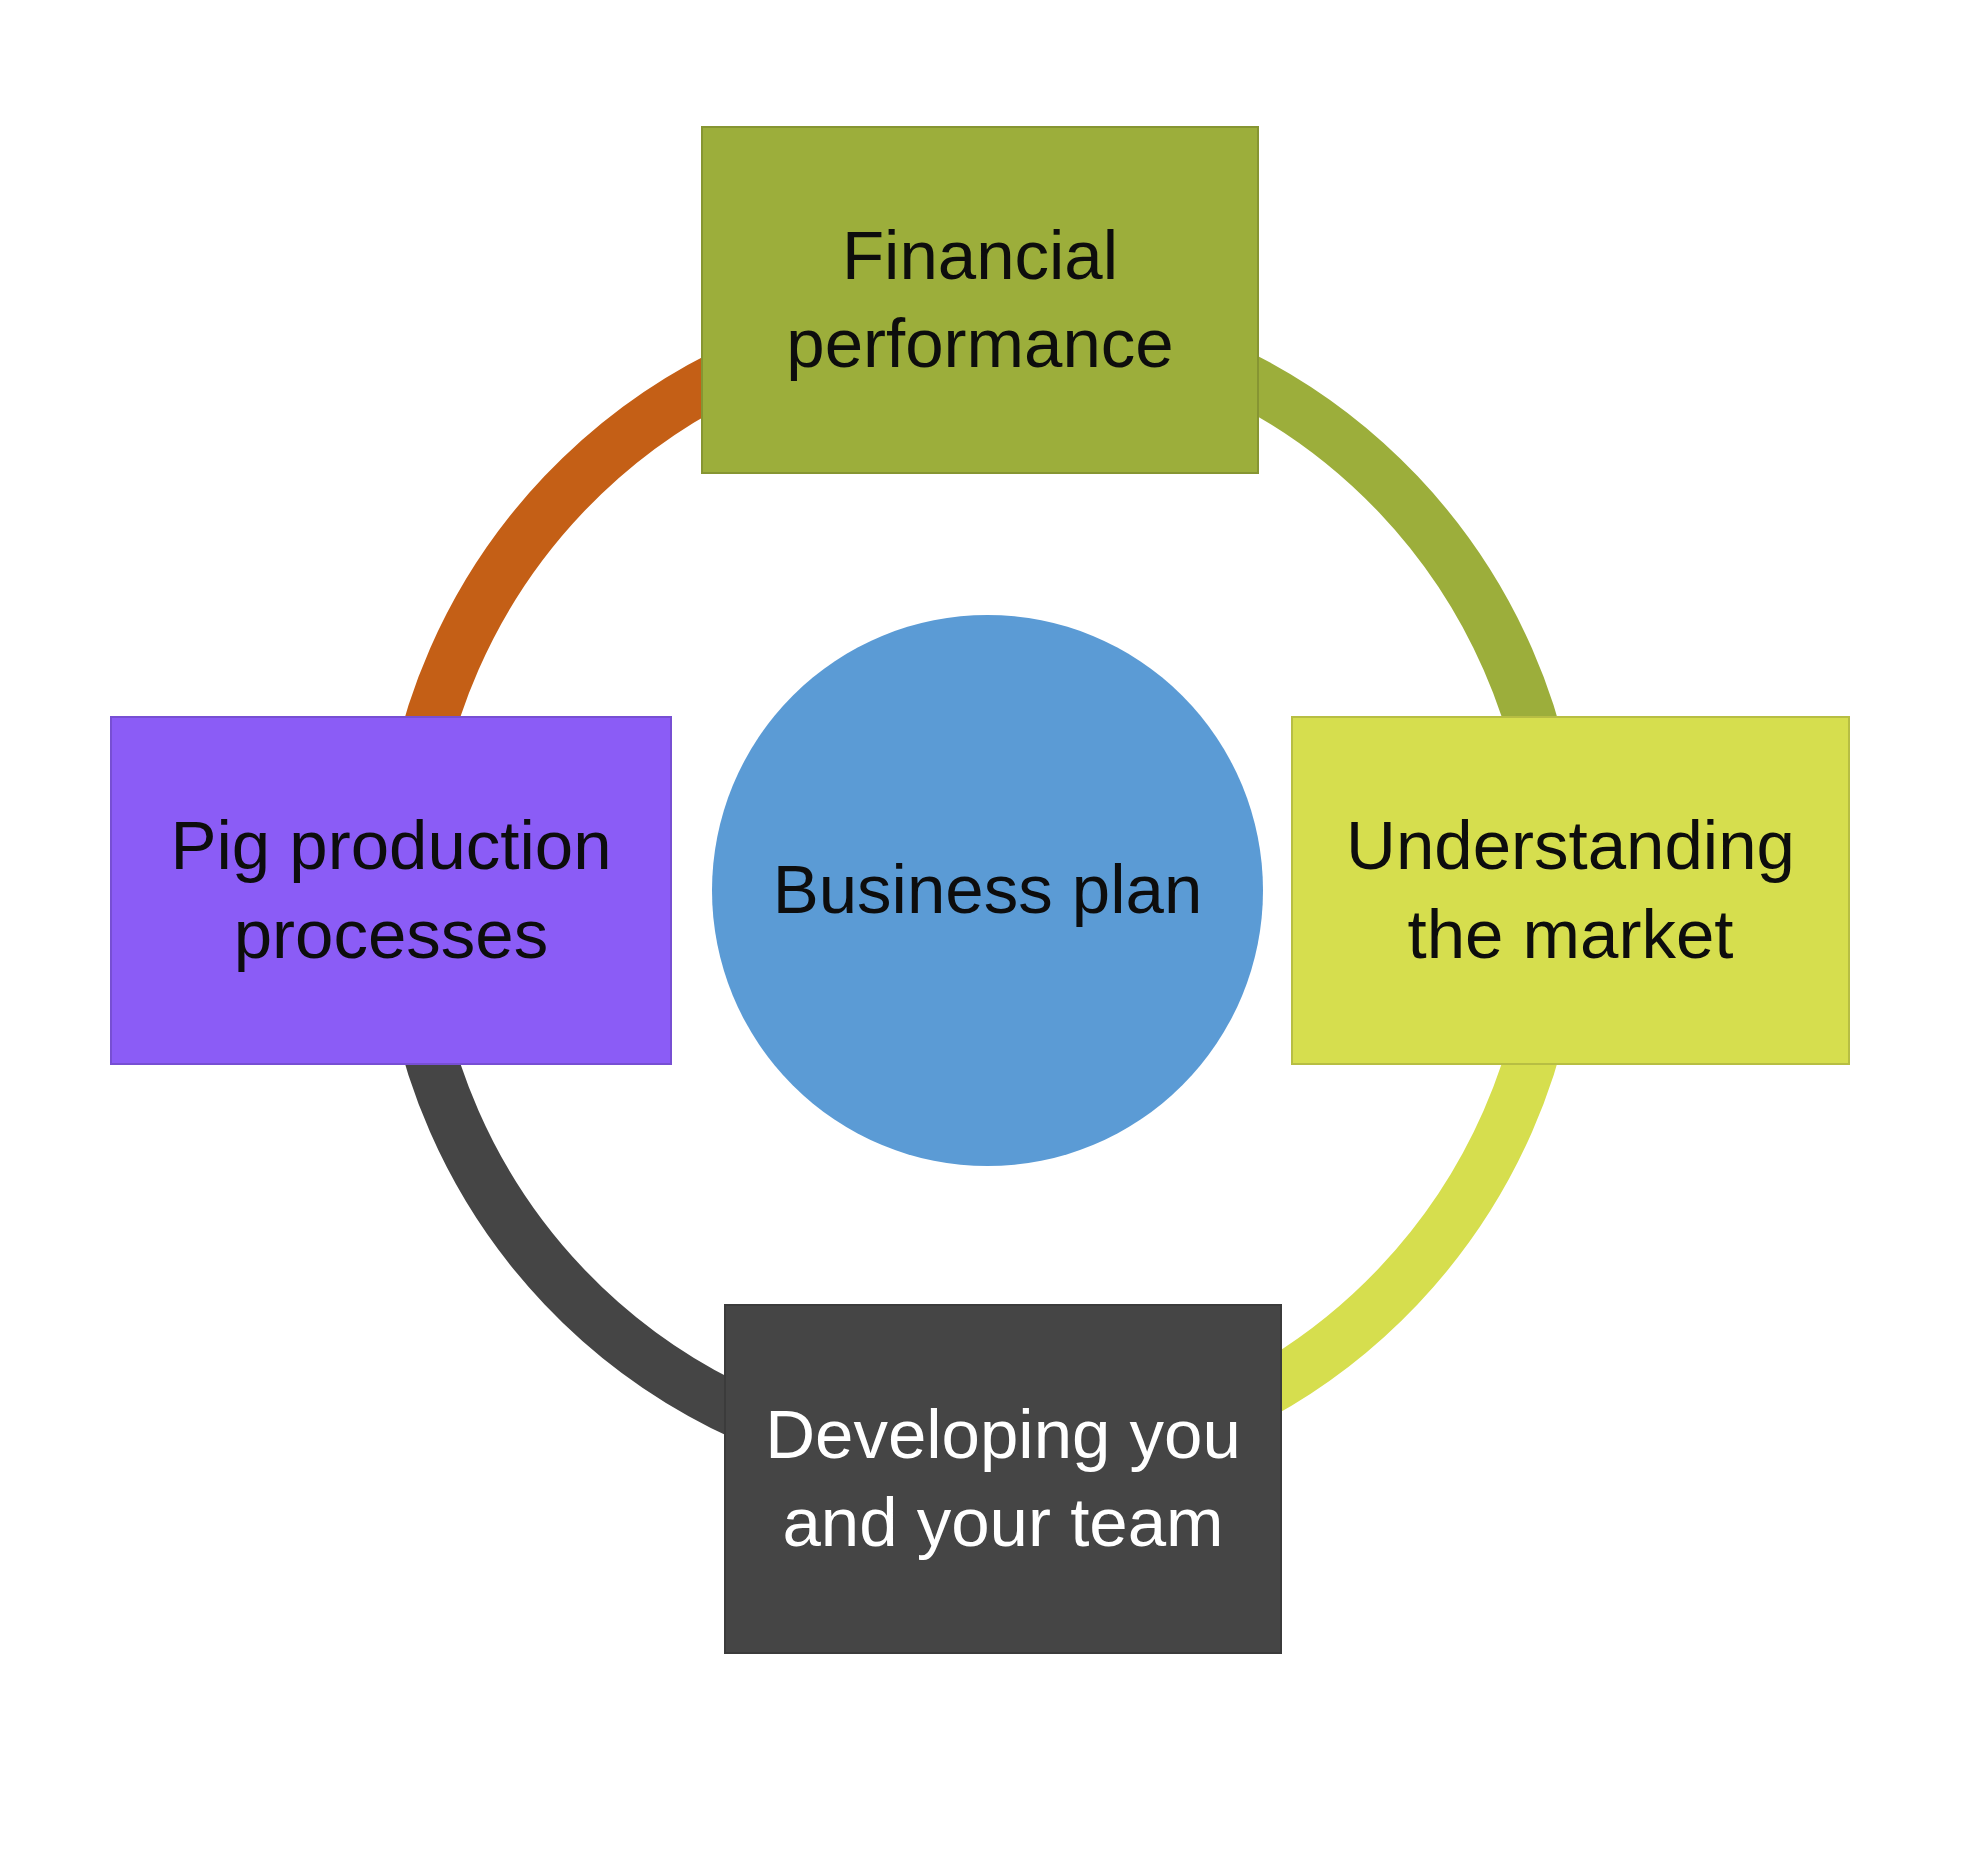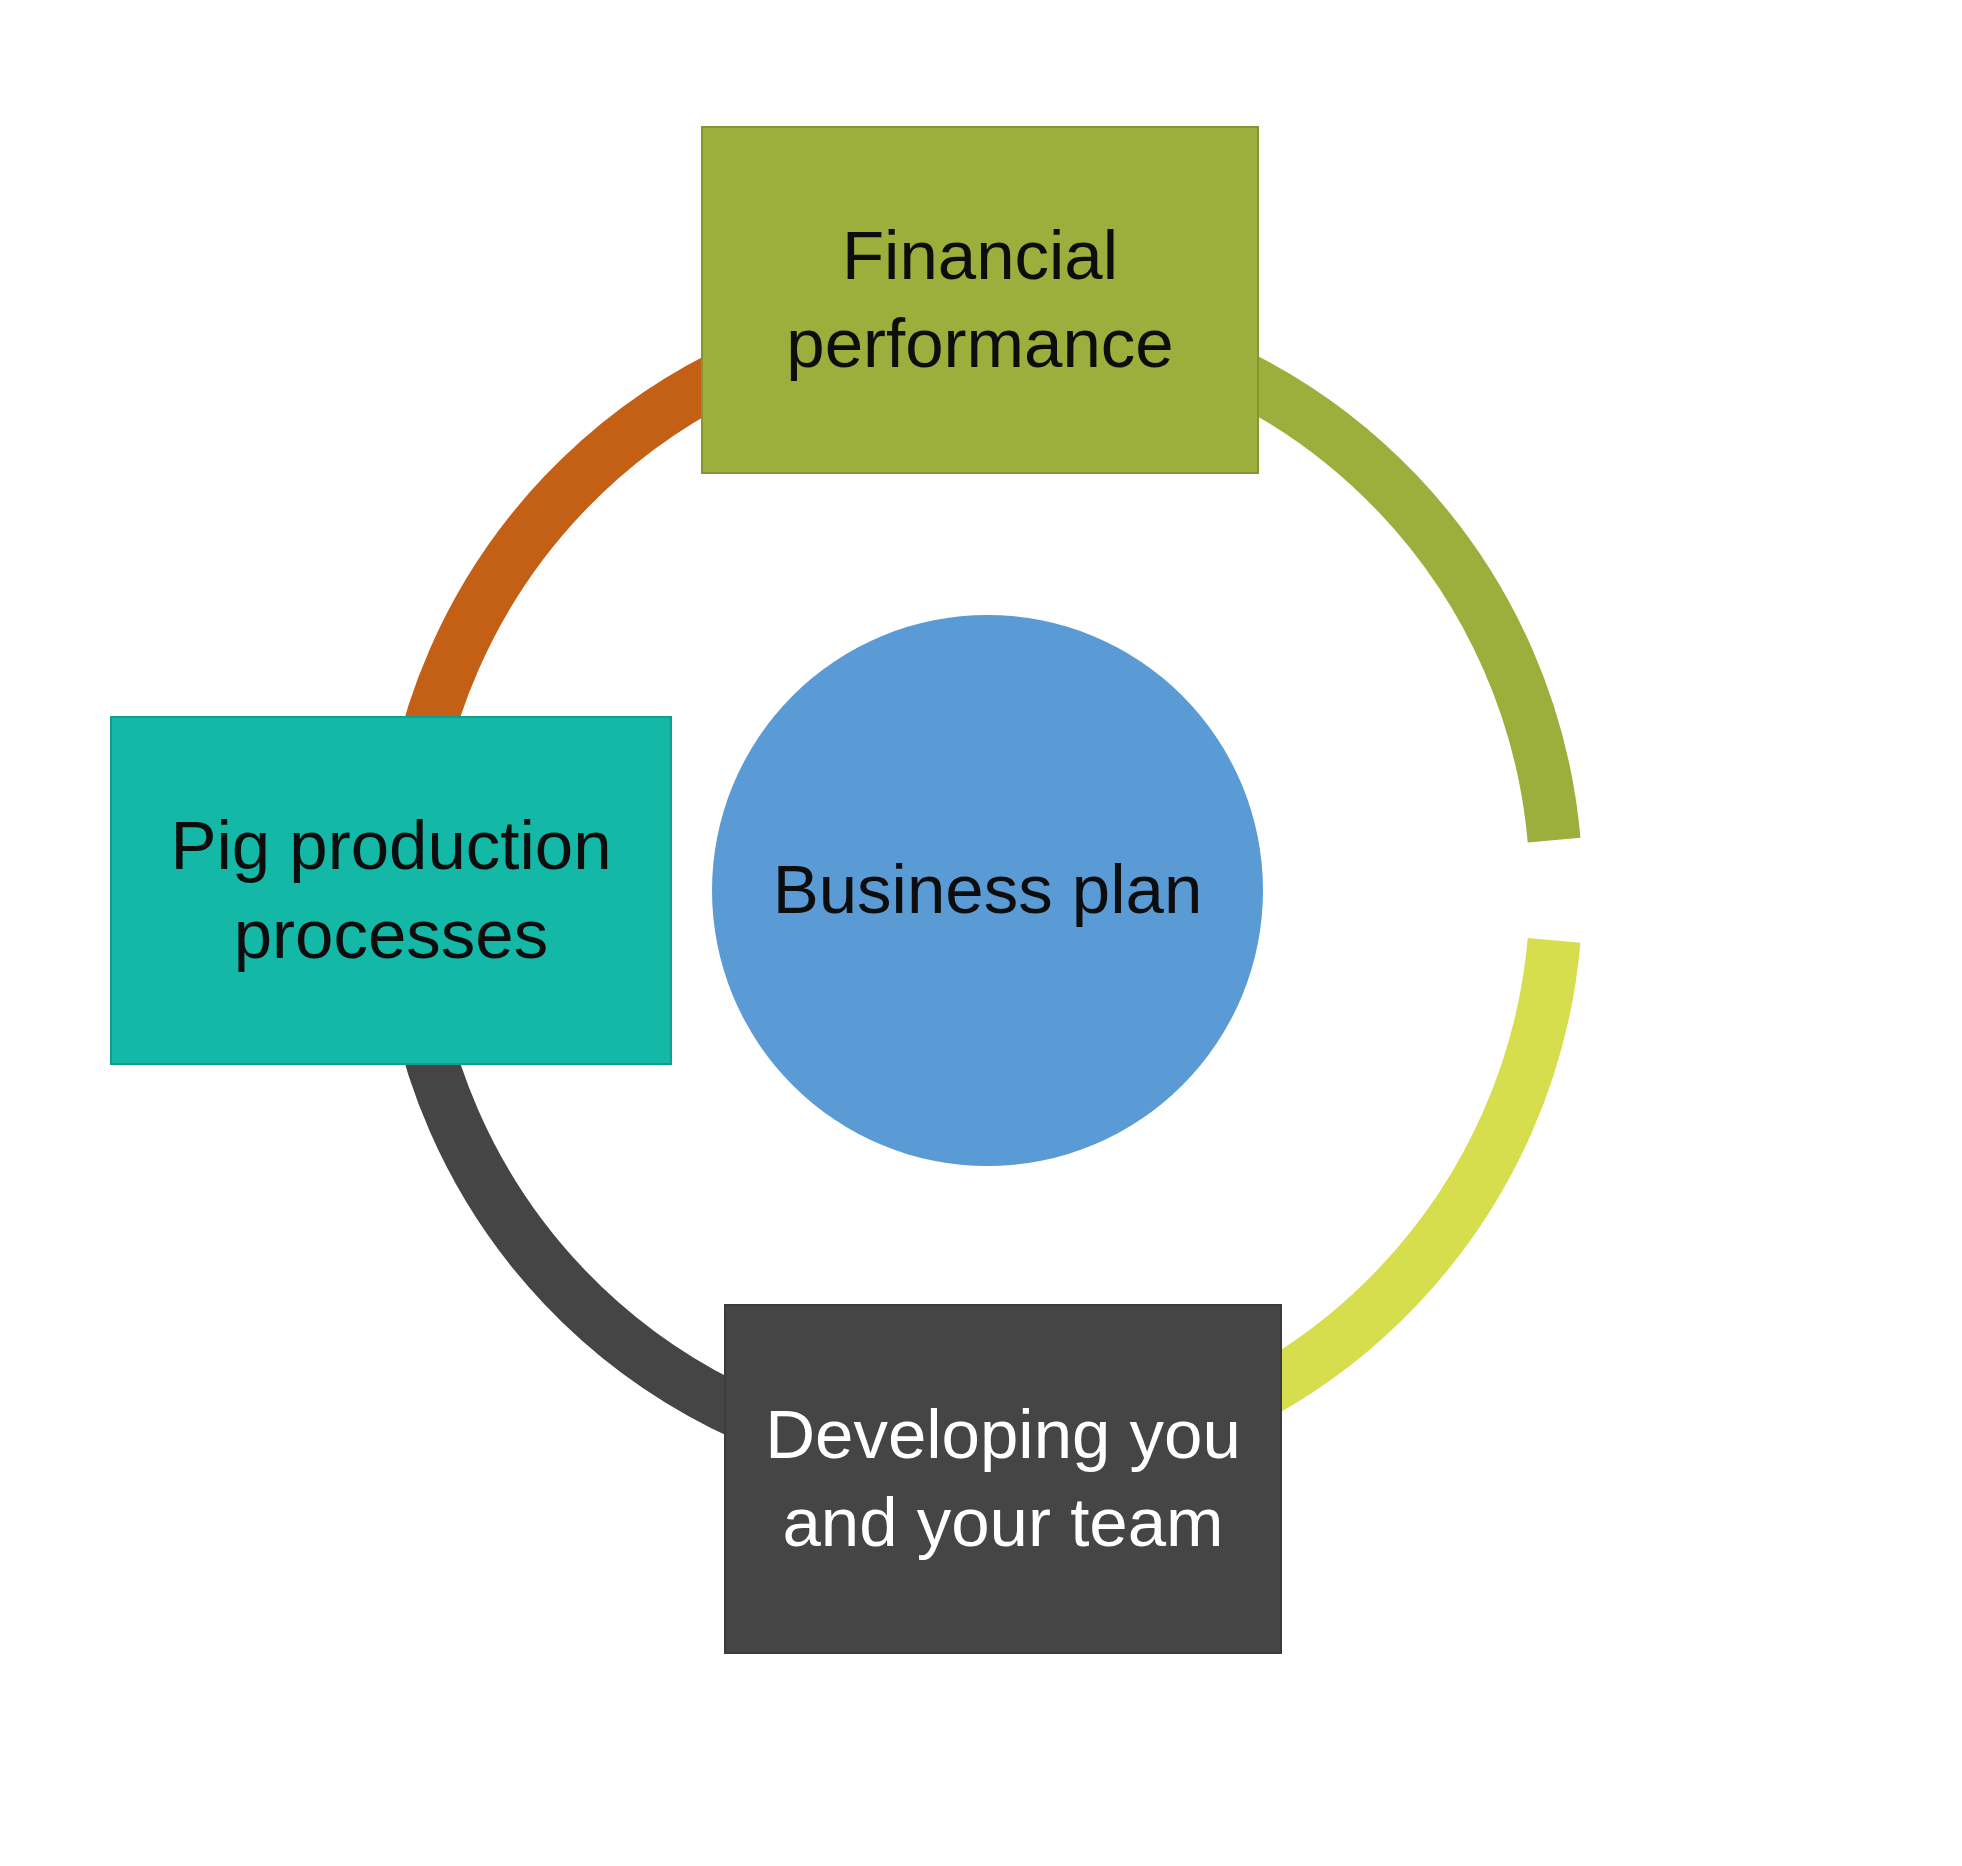--- a/index.html
+++ b/index.html
@@ -73,26 +73,29 @@
     <path d="M 462.5 952.2 A 652 652 0 0 1 1021.3 363.3" fill="none" stroke-width="60" stroke-linecap="butt" stroke="#C45F16"></path>
     <path d="M 1202.7 363.3 A 652 652 0 0 1 1761.5 952.2" fill="none" stroke-width="60" stroke-linecap="butt" stroke="#9CAE3B"></path>
     <path d="M 1761.5 1065.8 A 652 652 0 0 1 1202.7 1654.7" fill="none" stroke-width="60" stroke-linecap="butt" stroke="#D6DE4E"></path>
     <path d="M 1021.3 1654.7 A 652 652 0 0 1 462.5 1065.8" fill="none" stroke-width="60" stroke-linecap="butt" stroke="#454545"></path>
   </svg>
 
   <div class="node-box node-top" style="background-color: rgb(156, 174, 59);">
     <span class="label">Financial performance</span>
   </div>
 
+  <div class="node-box node-right" style="background-color: rgb(214, 222, 78);">
+    <span class="label">Understanding the market</span>
+  </div>
 
   <div class="node-box node-bottom light-text" style="background-color: rgb(69, 69, 69);">
     <span class="label">Developing you and your team</span>
   </div>
 
-  <div class="node-box node-left" style="background-color: #14b8a6;">
+  <div class="node-box node-left" style="background-color: #8b5cf6;">
     <span class="label">Pig production processes</span>
   </div>
 
   <div class="center-circle" style="background-color: rgb(91, 155, 213);">
     <span class="label">Business plan</span>
   </div>
 
 </div>
 
 

